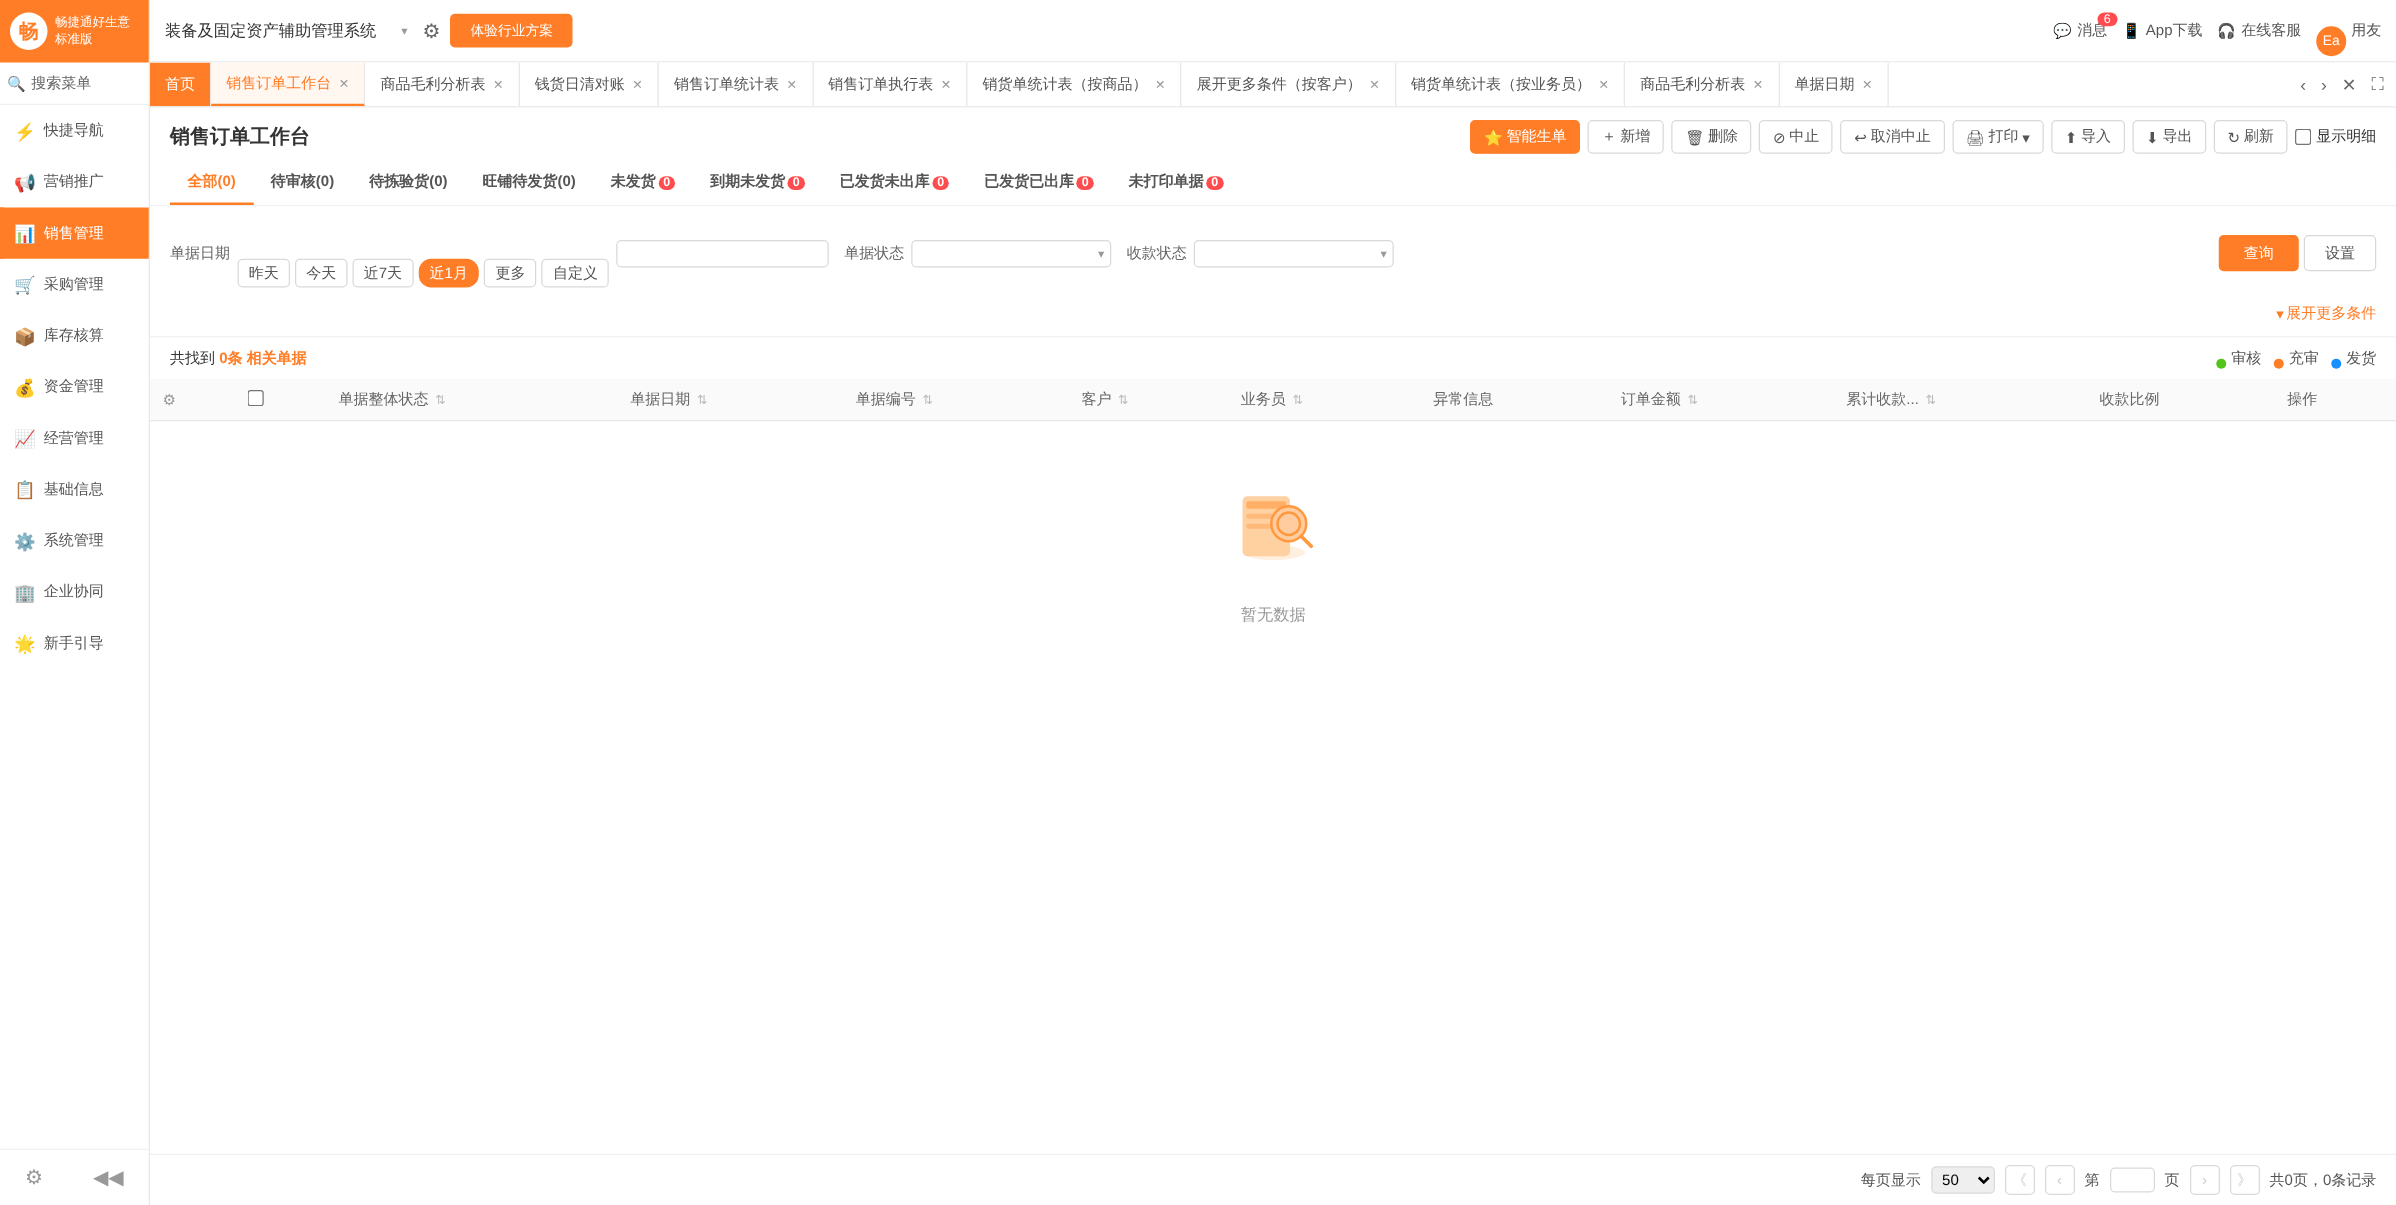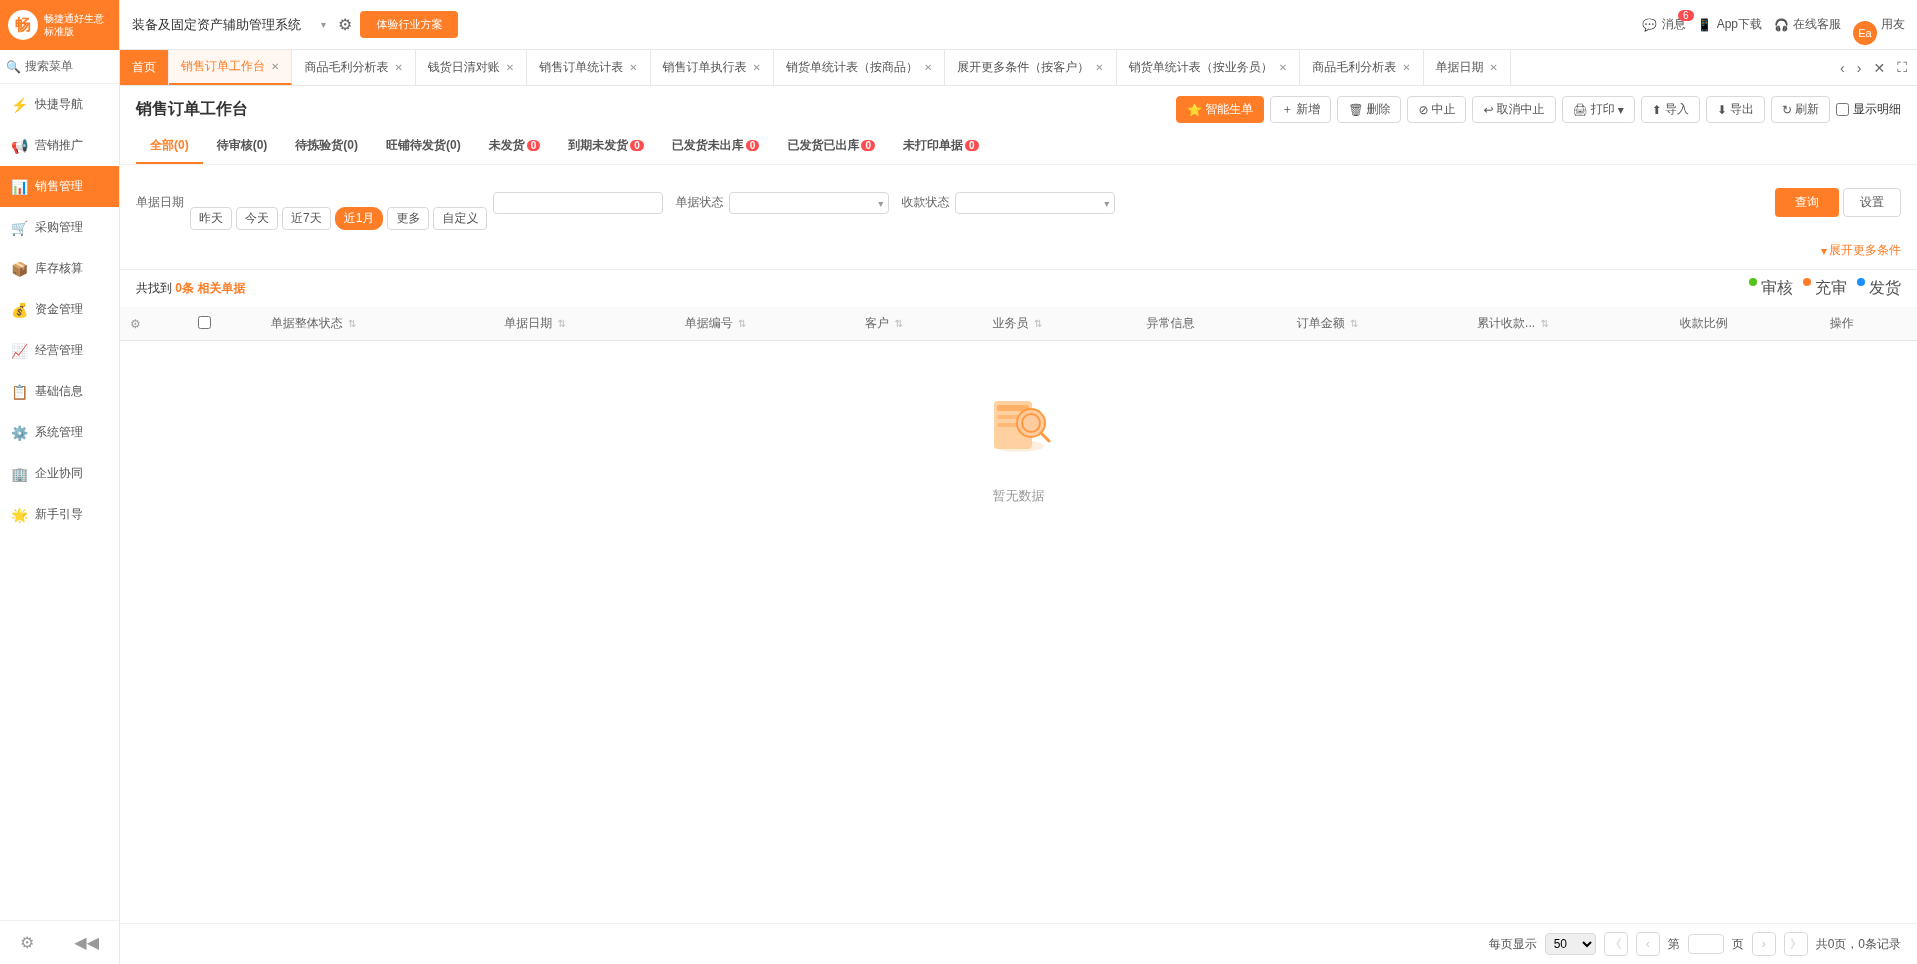--- a/index.html
+++ b/index.html
@@ -70,21 +70,21 @@
     .expand-btn { color: #ff7d26; cursor: pointer; font-size: 12px; display: flex; align-items: center; gap: 2px; margin-left: auto; }
     .query-btn { background: #ff7d26; color: #fff; border: none; padding: 5px 20px; border-radius: 4px; font-size: 12px; cursor: pointer; }
     .set-btn { border: 1px solid #d9d9d9; background: #fff; padding: 5px 16px; border-radius: 4px; font-size: 12px; cursor: pointer; color: #555; }
 
     
     .table-area { flex: 1; overflow: hidden; display: flex; flex-direction: column; background: #fff; margin: 0; }
     .table-meta { padding: 8px 16px; display: flex; align-items: center; justify-content: space-between; font-size: 12px; color: #666; }
     .table-meta-count { color: #333; }
     .table-meta-count span { color: #ff7d26; font-weight: bold; }
     .table-actions-right { display: flex; gap: 10px; align-items: center; }
-    .table-action { display: flex; align-items: flex-start; gap: 2px; cursor: pointer; color: #555; font-size: 16px; }
+    .table-action { display: flex; align-items: flex-end; gap: 2px; cursor: pointer; color: #555; font-size: 12px; }
     .dot { width: 8px; height: 8px; border-radius: 50%; display: inline-block; margin-right: 2px; }
     .dot-green { background: #52c41a; }
     .dot-orange { background: #ff7d26; }
     .dot-blue { background: #1890ff; }
 
     
     .table-wrapper { overflow: auto; flex: 1; }
     table { width: 100%; border-collapse: collapse; font-size: 12px; }
     thead tr { background: #fafafa; border-bottom: 1px solid #f0f0f0; }
     thead th { padding: 8px 10px; text-align: left; color: #666; font-weight: normal; white-space: nowrap; border-bottom: 1px solid #e8e8e8; }

